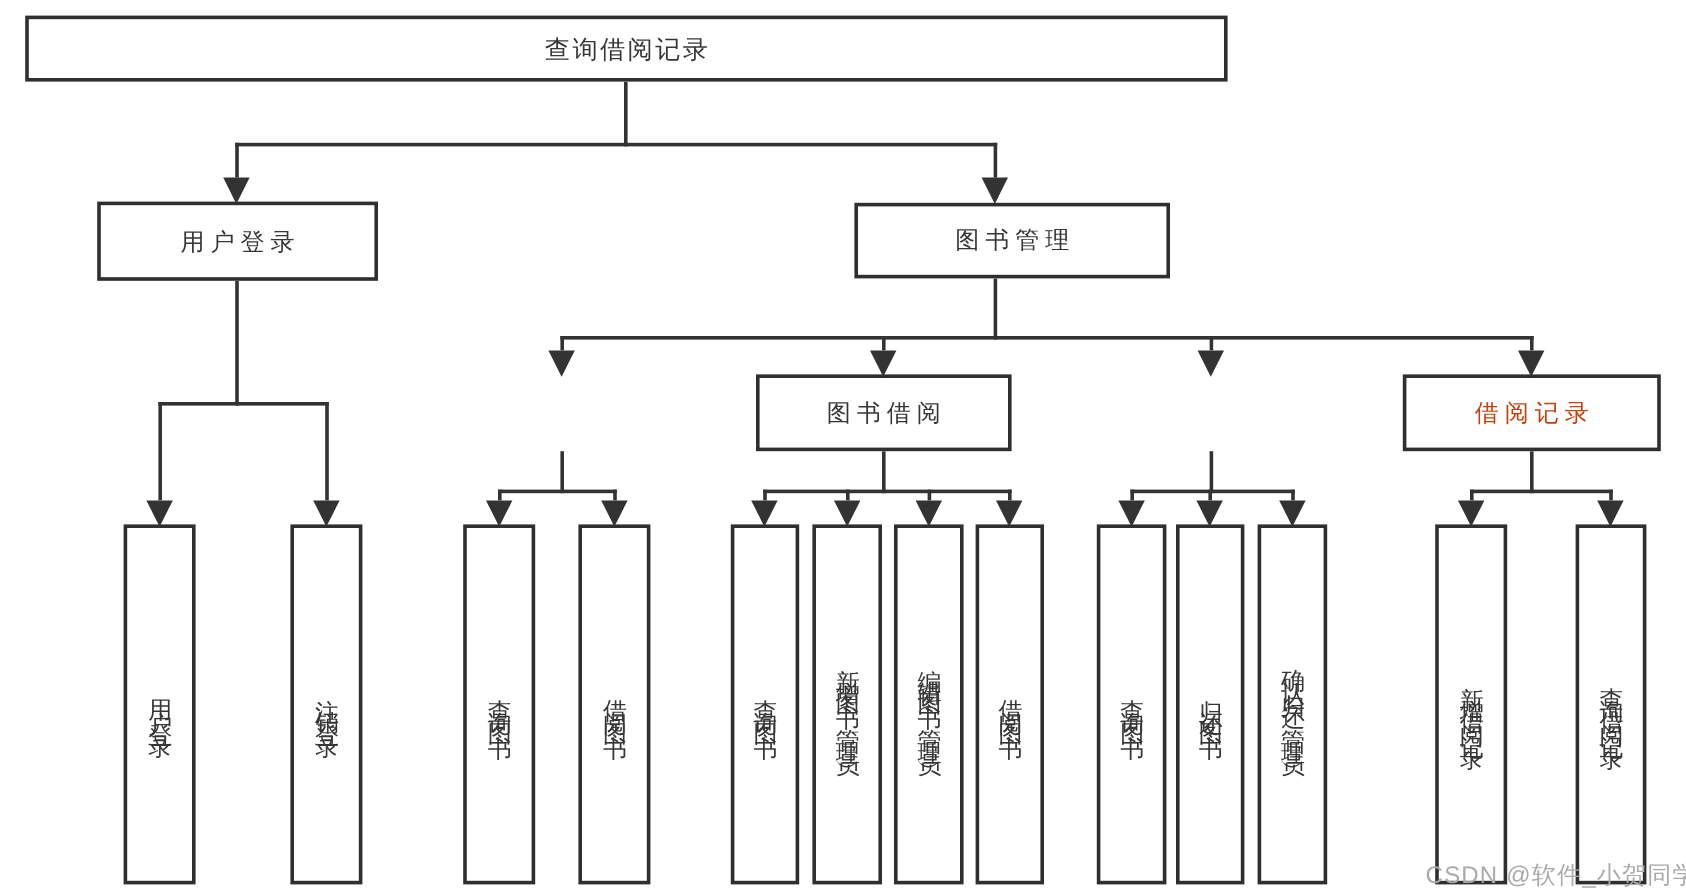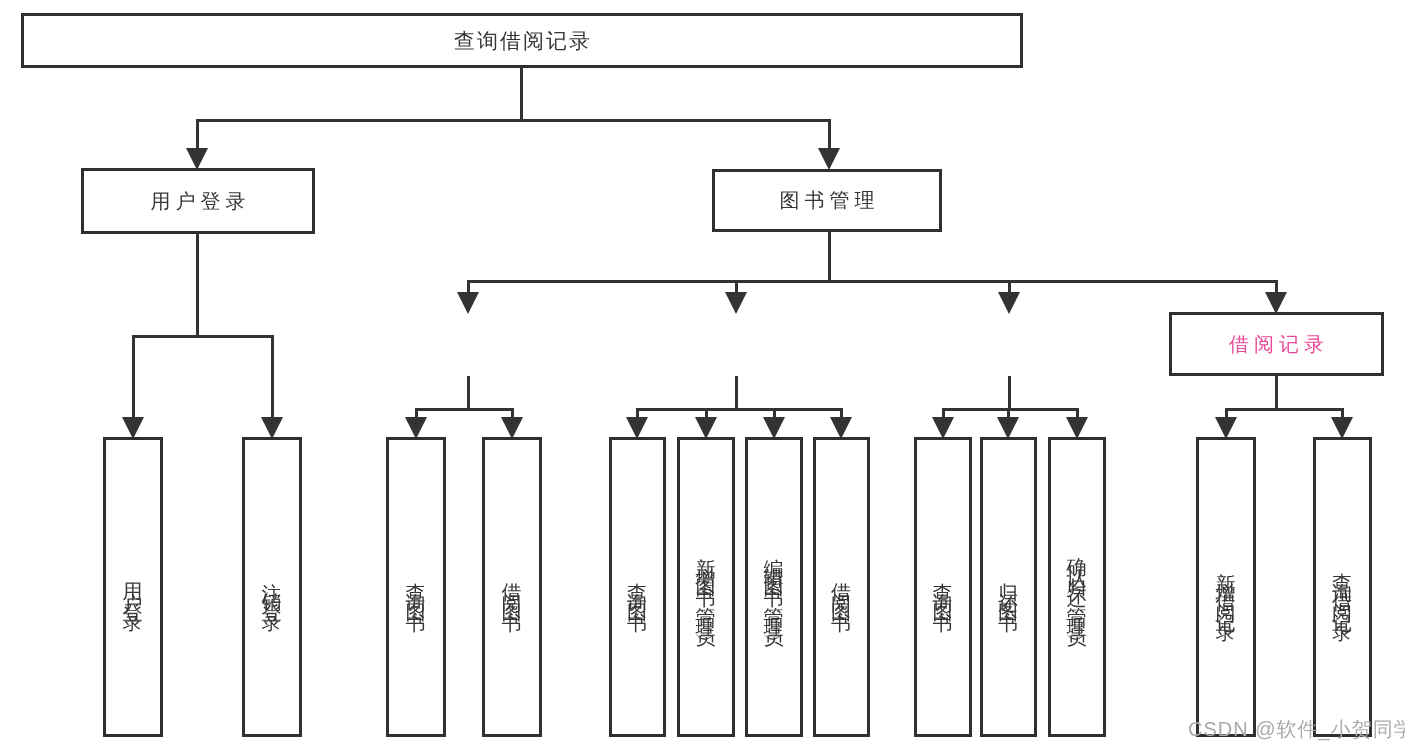--- a/index.html
+++ b/index.html
@@ -71,25 +71,28 @@
 <body>
 
 <div id="stage">
   <div class="watermark" style="left: 1188px; top: 716px; color: rgb(170, 170, 170);">CSDN @软件_小贺同学</div>
 <div class="node root" style="left: 21px; top: 13px; width: 1002px; height: 55px; border-color: rgb(47, 47, 47);">
       <span class="node-label" style="color: rgb(54, 54, 54);">查询借阅记录</span>
     </div>
     <div class="node" style="left: 81px; top: 168px; width: 234px; height: 66px; border-color: rgb(47, 47, 47);">
       <span class="node-label" style="color: rgb(54, 54, 54);">用户登录</span>
     </div>
-    <div class="node" style="left: 712px; top: 169px; width: 230px; height: 63px; border-color: rgb(47, 47, 47);">
+    <div class="node" style="left: 712px; top: 169px; width: 263px; height: 63px; border-color: rgb(47, 47, 47);">
       <span class="node-label" style="color: rgb(54, 54, 54);">图书管理</span>
     </div>
+    <div class="node" style="left: 630px; top: 312px; width: 213px; height: 64px; border-color: rgb(47, 47, 47);">
+      <span class="node-label" style="color: rgb(54, 54, 54);">图书借阅</span>
+    </div>
     <div class="node" style="left: 1169px; top: 312px; width: 215px; height: 64px; border-color: rgb(47, 47, 47);">
-      <span class="node-label" style="color: #ec4899;">借阅记录</span>
+      <span class="node-label" style="color: #c2410c;">借阅记录</span>
     </div>
     <div class="node vertical" style="left: 103px; top: 437px; width: 60px; height: 300px; border-color: rgb(47, 47, 47);">
       <span class="node-label" style="color: rgb(54, 54, 54);">用户登录</span>
     </div>
     <div class="node vertical" style="left: 242px; top: 437px; width: 60px; height: 300px; border-color: rgb(47, 47, 47);">
       <span class="node-label" style="color: rgb(54, 54, 54);">注销登录</span>
     </div>
     <div class="node vertical" style="left: 386px; top: 437px; width: 60px; height: 300px; border-color: rgb(47, 47, 47);">
       <span class="node-label" style="color: rgb(54, 54, 54);">查询图书</span>
     </div>

